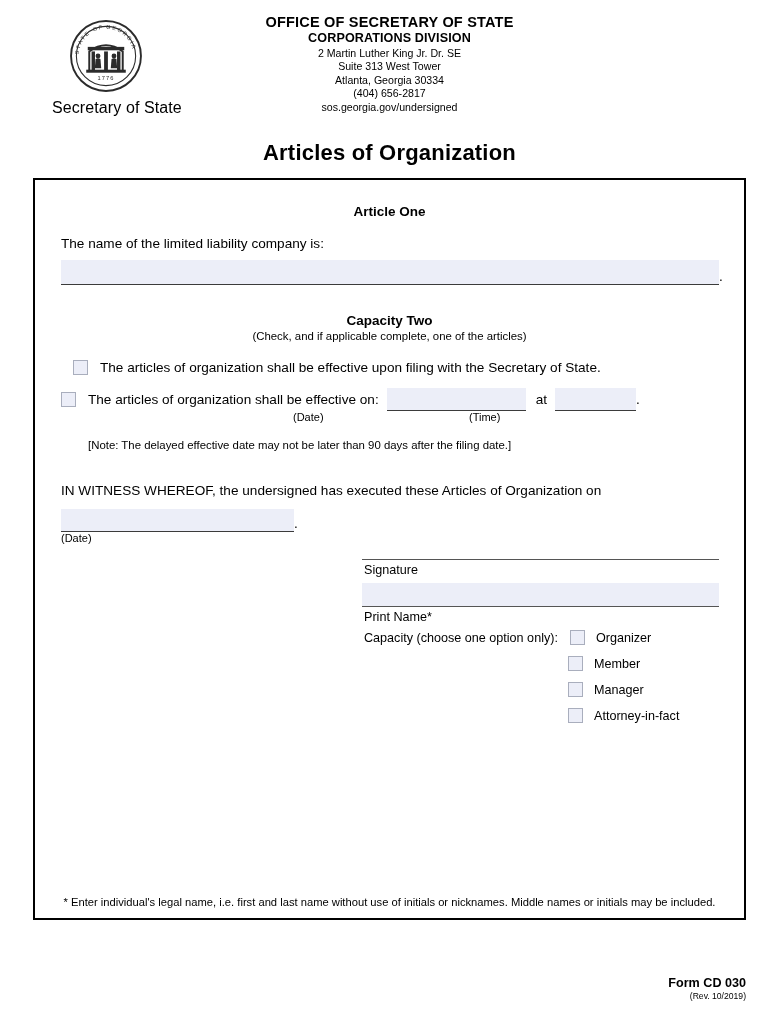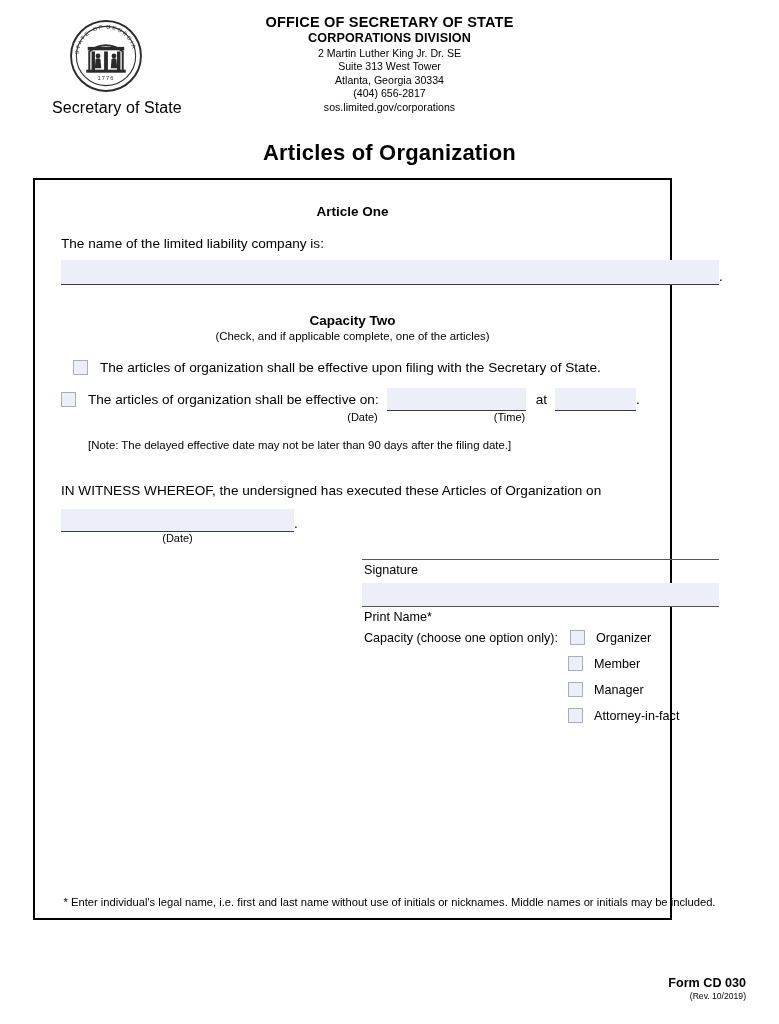--- a/index.html
+++ b/index.html
@@ -71,21 +71,21 @@
     font-weight: bold;
     letter-spacing: .2px;
     margin-top: 8px;
   }
 
   
   .form-box {
     position: absolute;
     left: 33px;
     top: 178px;
-    width: 639px;
+    width: 713px;
     height: 742px;
     border: 2.5px solid #000;
     box-sizing: border-box;
   }
 
   .article-head {
     text-align: center;
     font-size: 13.5px;
     font-weight: bold;
   }
@@ -108,21 +108,21 @@
     background: #eceef8;
     border-bottom: 1.3px solid #3b3b3b;
     display: inline-block;
     vertical-align: bottom;
     height: 22px;
   }
   .field.tall { height: 24px; }
 
   .sub-label {
     font-size: 11px;
-    text-align: center;
+    text-align: left;
   }
 
   
   .cbox {
     width: 15px;
     height: 15px;
     background: #eceef8;
     border: 1px solid #a9aebd;
     display: inline-block;
     vertical-align: middle;
@@ -230,21 +230,21 @@
   </div>
 
   <div class="agency">
     <div class="l1">OFFICE OF SECRETARY OF STATE</div>
     <div class="l2">CORPORATIONS DIVISION</div>
     <div class="addr">
       <div>2 Martin Luther King Jr. Dr. SE</div>
       <div>Suite 313 West Tower</div>
       <div>Atlanta, Georgia 30334</div>
       <div>(404) 656-2817</div>
-      <div>sos.limited.gov/corporations</div>
+      <div>sos.georgia.gov/undersigned</div>
     </div>
   </div>
 </div>
 
 <div class="doc-title">Articles of Organization</div>
 
 <div class="form-box">
 
   <div style="margin-top:24px;" class="pad">
     <div class="article-head">Article One</div>

